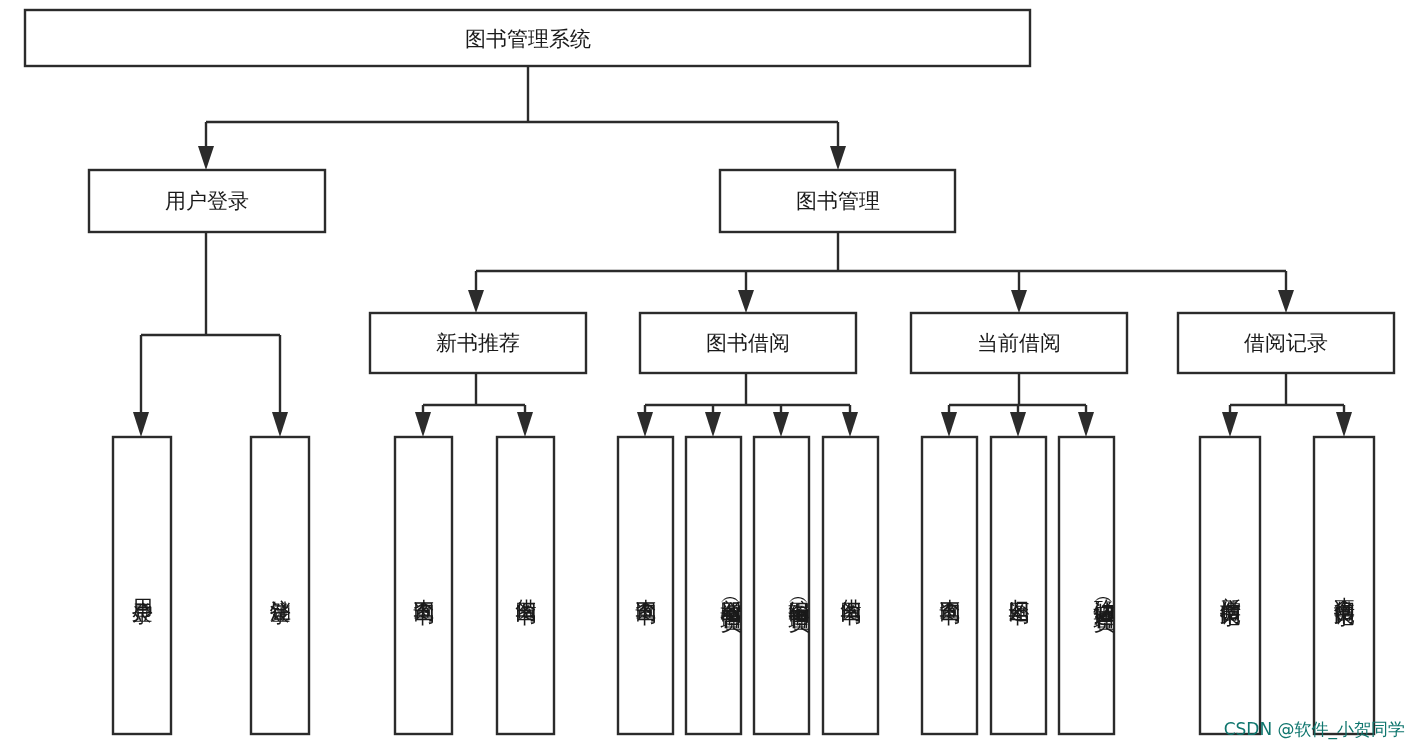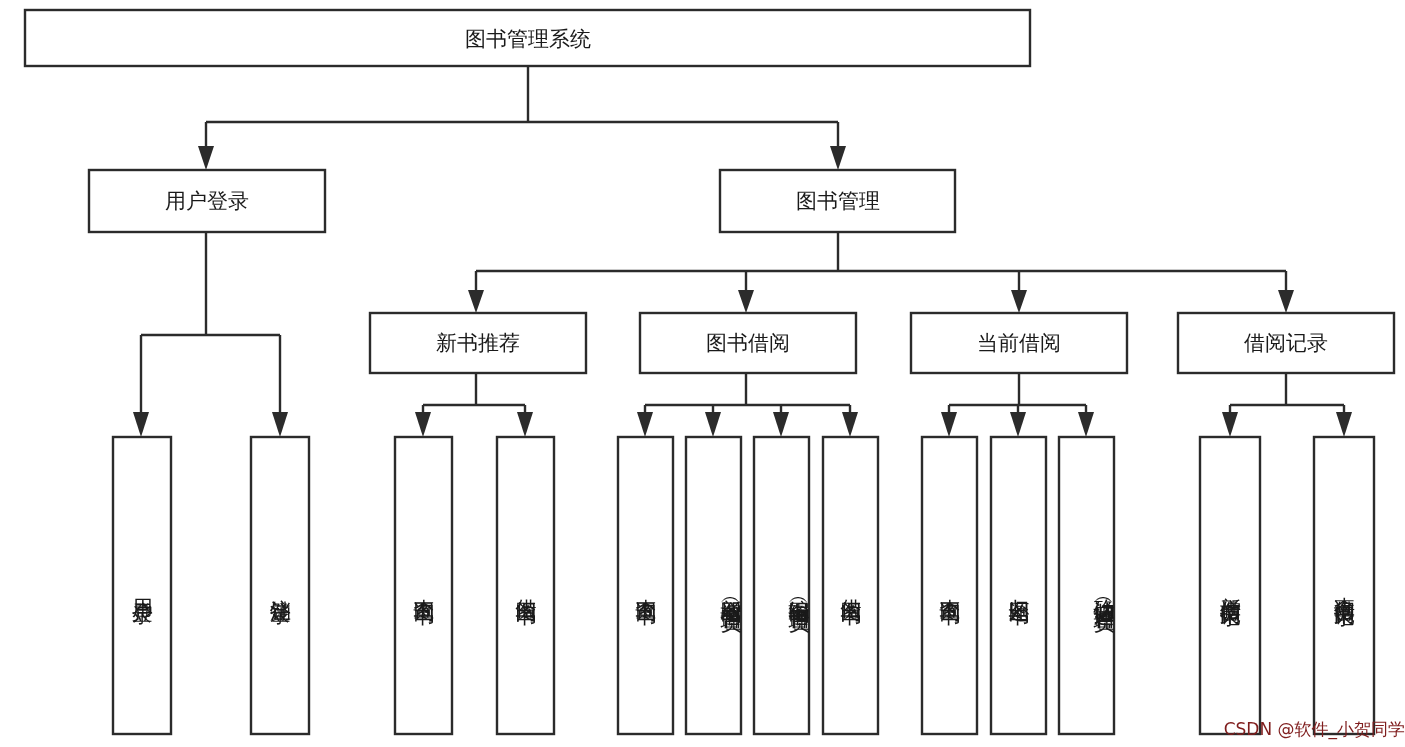--- a/index.html
+++ b/index.html
@@ -65,21 +65,21 @@
     justify-content: center;
     white-space: nowrap;
     pointer-events: none;
   }
   .watermark {
     position: absolute;
     right: 8px;
     bottom: 6px;
     font-family: "DejaVu Sans", "Liberation Sans", sans-serif;
     font-size: 17px;
-    color: #7f1d1d;
+    color: #0f766e;
     white-space: nowrap;
   }
 </style>
 </head>
 <body>
 
 <div id="diagram-root">
 
   <svg class="flow" viewBox="0 0 1405 747">
 

